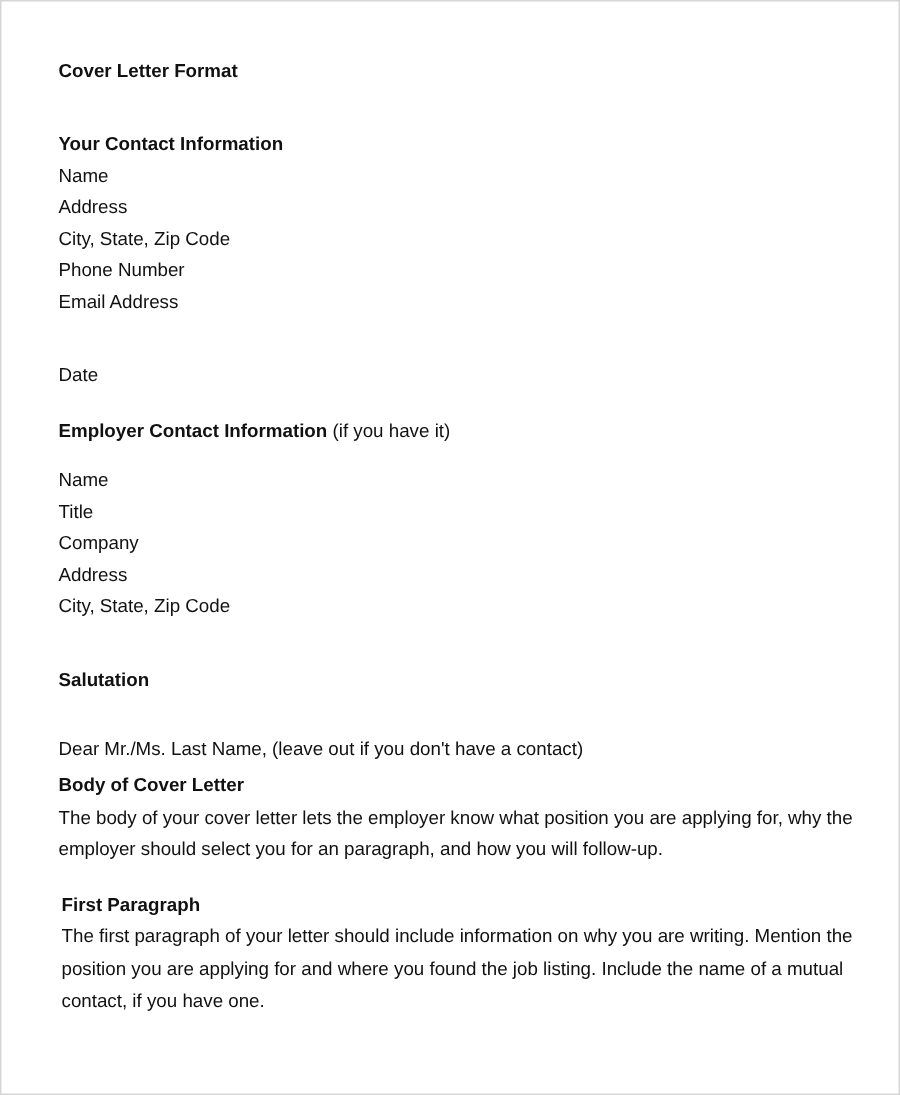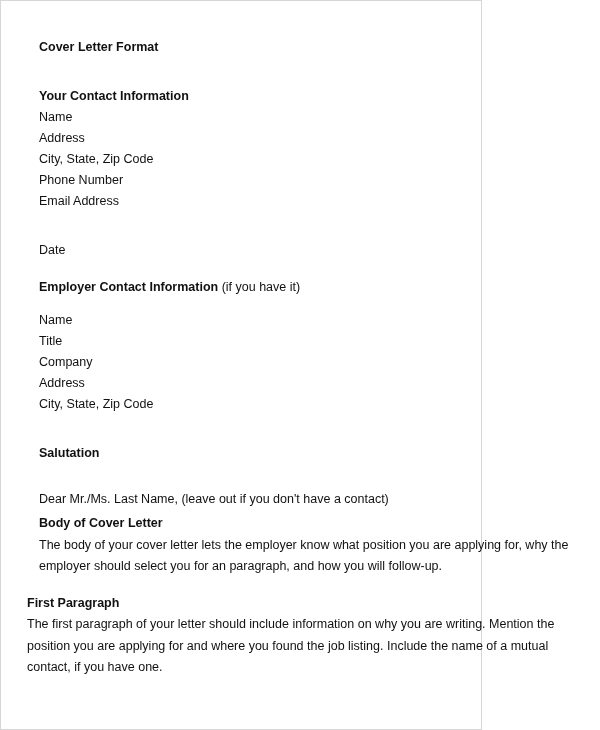--- a/index.html
+++ b/index.html
@@ -1,34 +1,34 @@
 <!DOCTYPE html>
 <html><head>
 <meta charset="utf-8">
 <style>
   html, body { margin: 0; padding: 0; background: #ffffff; }
   body { width: 600px; height: 730px; overflow: hidden; }
   .page {
     position: relative;
-    width: 482px; height: 730px;
+    width: 600px; height: 730px;
     box-sizing: border-box;
     border: 1px solid #d6d6d6;
     background: #ffffff;
     font-family: "Liberation Sans", sans-serif;
     font-size: 12.5px;
     color: #111111;
   }
   .line {
     position: absolute;
     left: 38px;
     white-space: nowrap;
     line-height: 16px;
   }
   .b { font-weight: bold; }
-  .indent2 { left: 26px; }
+  .indent2 { left: 40px; }
 </style>
 </head>
 <body>
 
 <div class="page">
 
   <div class="line b" style="top:38px">Cover Letter Format</div>
 
   <div class="line b" style="top:87px">Your Contact Information</div>
   <div class="line" style="top:108px">Name</div>

